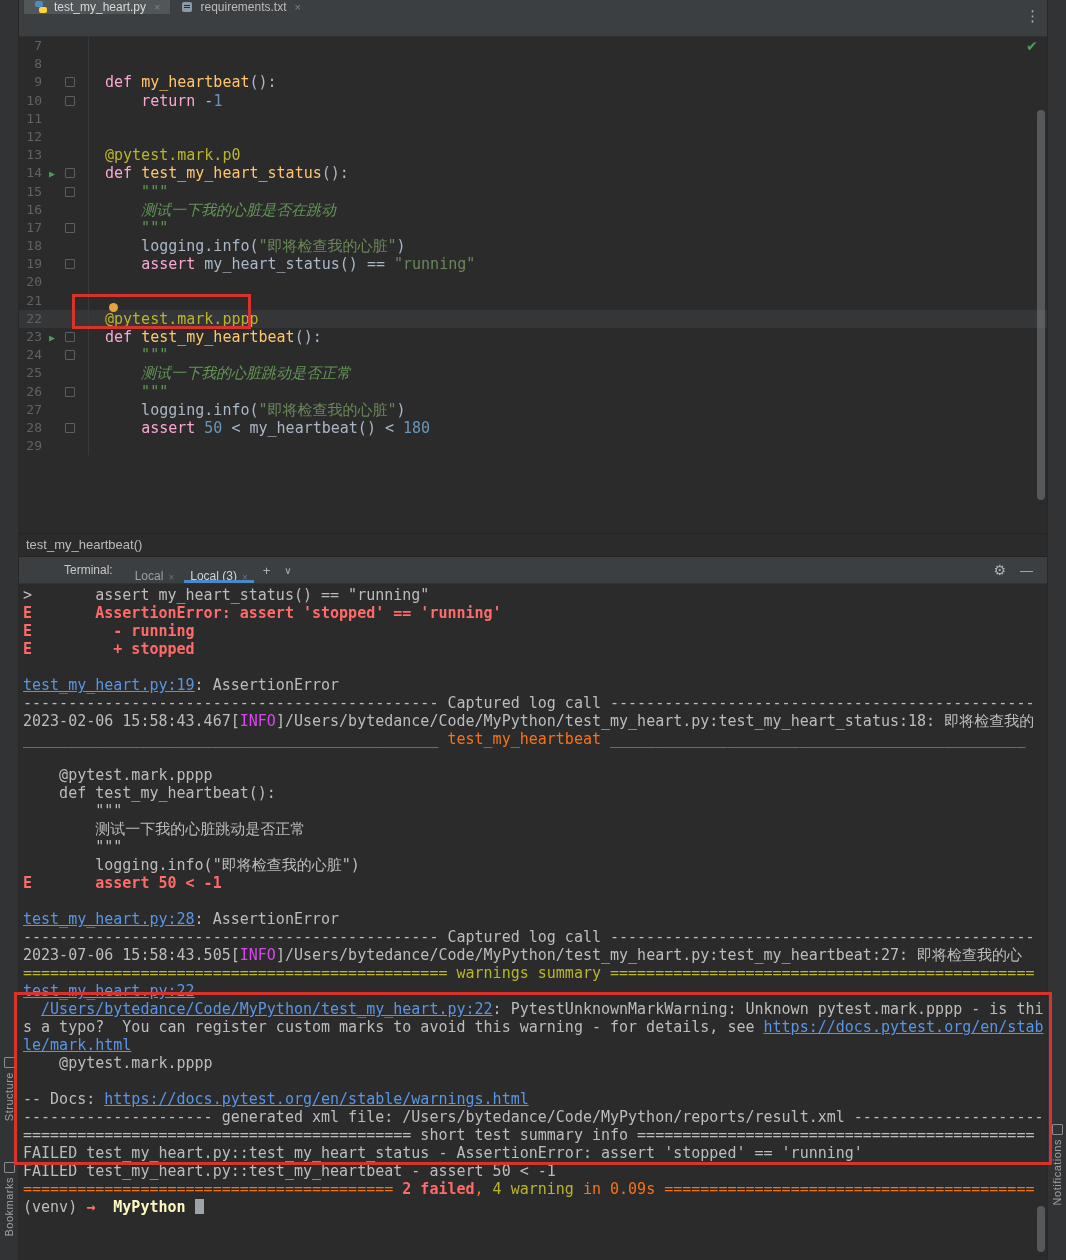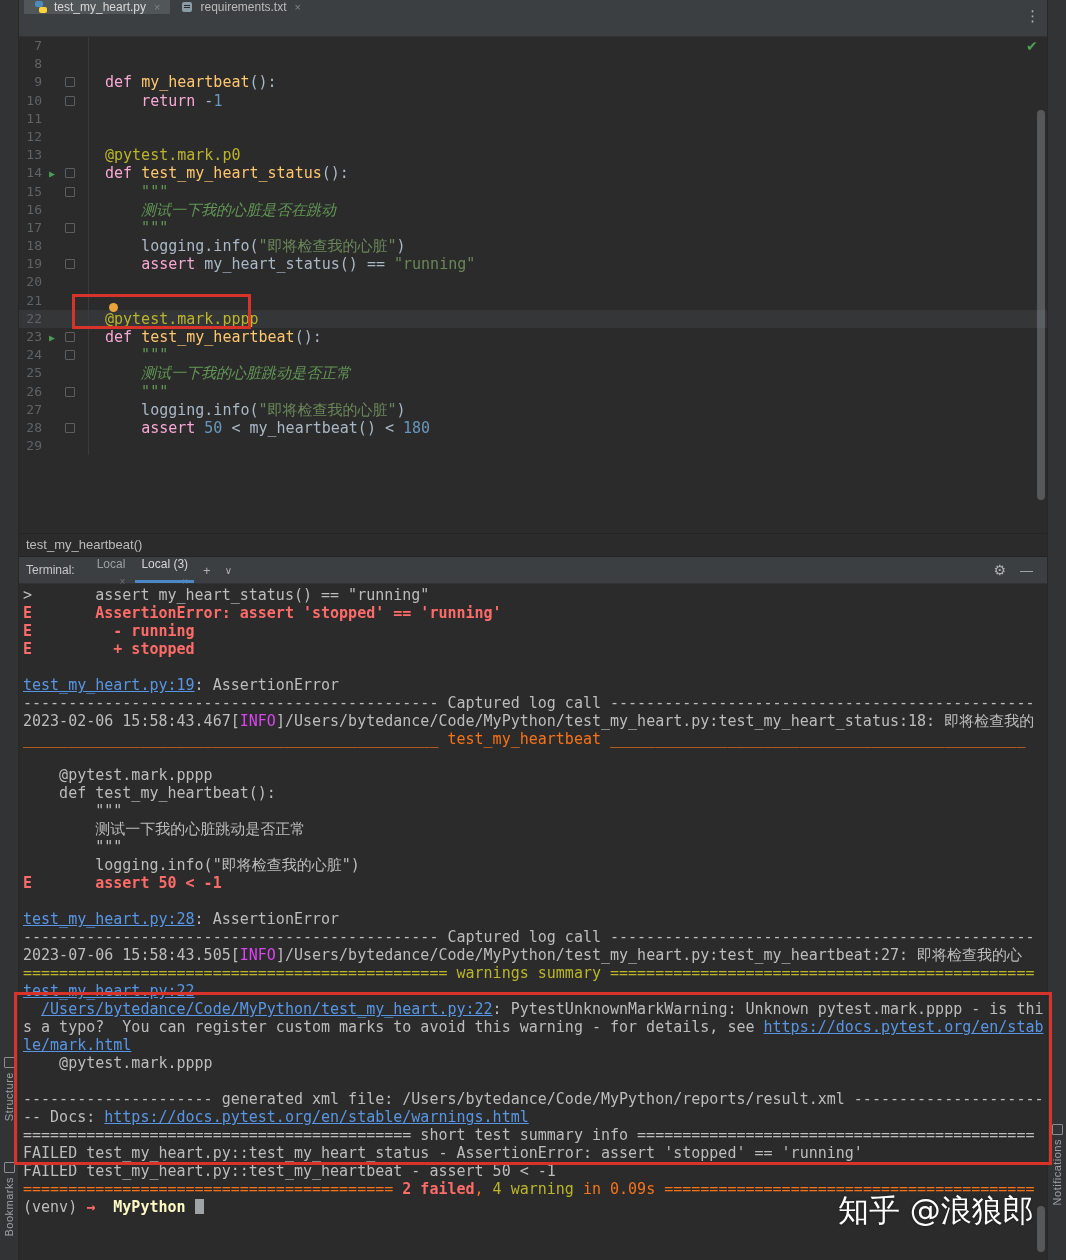--- a/index.html
+++ b/index.html
@@ -37,22 +37,22 @@
   .code{padding-left:16px;position:relative;}
   .tk-kw{color:#f9a8d4}.tk-fn{color:#ffc66d}.tk-num{color:#6897bb}.tk-str{color:#6a8759}
   .tk-doc{color:#629755}.tk-docit{color:#629755;font-style:italic}.tk-deco{color:#bbb529}.tk-plain{color:#a9b7c6}
   .bp-dot{position:absolute;left:20px;top:11px;width:9px;height:9px;border-radius:50%;background:#e8a33d;}
   
   #breadcrumb{height:22px;line-height:22px;background:#2b2b2b;border-top:1px solid #232525;
               border-bottom:1px solid #232525;color:#bbbbbb;font-size:13px;padding-left:8px;}
   
   #termbar{height:26px;background:#3c3f41;display:flex;align-items:center;font-size:12px;
            color:#bbbbbb;padding:0 8px;position:relative;border-bottom:1px solid #323232;}
-  #termbar .tw-title{margin-right:14px;color:#c7c7c7;}
-  .ttab{display:flex;align-items:flex-end;gap:5px;padding:0 8px;height:100%;position:relative;color:#9da0a3;flex-direction:column;}
+  #termbar .tw-title{margin-right:14px;color:#c7c7c7;margin-left:38px;}
+  .ttab{display:flex;align-items:flex-end;gap:5px;padding:0 8px;height:100%;position:relative;color:#9da0a3;}
   .ttab.active{color:#d4d4d4;}
   .ttab.active::after{content:"";position:absolute;left:2px;right:2px;bottom:0;height:3px;background:#4a88c7;}
   .ttab .close{color:#6e7173;font-size:10px;}
   .tbtn{color:#afb1b3;margin:0 7px;font-size:13px;}
   #termbar .spacer{flex:1;}
   
   #terminal{position:relative;height:680px;background:#2b2b2b;overflow:hidden;
             font-family:"DejaVu Sans Mono",monospace;font-size:15px;padding:2px 0 0 5px;}
   .t-line{height:18px;line-height:18px;white-space:pre;overflow:hidden;}
   .c-plain{color:#bcbcbc}.c-err{color:#f97316}.c-errb{color:#ff6b68;font-weight:bold}
@@ -195,29 +195,28 @@
         <div class="t-line"><span class="c-link">test_my_heart.py:28</span><span class="c-plain">: AssertionError</span></div>
         <div class="t-line"><span class="c-plain">---------------------------------------------- Captured log call -----------------------------------------------</span></div>
         <div class="t-line"><span class="c-plain">2023-07-06 15:58:43.505[</span><span class="c-info">INFO</span><span class="c-plain">]/Users/bytedance/Code/MyPython/test_my_heart.py:test_my_heartbeat:27: 即将检查我的心</span></div>
         <div class="t-line"><span class="c-warn">=============================================== warnings summary ===============================================</span></div>
         <div class="t-line"><span class="c-link">test_my_heart.py:22</span></div>
         <div class="t-line"><span class="c-plain">  </span><span class="c-link">/Users/bytedance/Code/MyPython/test_my_heart.py:22</span><span class="c-plain">: PytestUnknownMarkWarning: Unknown pytest.mark.pppp - is thi</span></div>
         <div class="t-line"><span class="c-plain">s a typo?  You can register custom marks to avoid this warning - for details, see </span><span class="c-link">https://docs.pytest.org/en/stab</span></div>
         <div class="t-line"><span class="c-link">le/mark.html</span></div>
         <div class="t-line"><span class="c-plain">    @pytest.mark.pppp</span></div>
         <div class="t-line"></div>
+        <div class="t-line"><span class="c-plain">-- Docs: </span><span class="c-link">https://docs.pytest.org/en/stable/warnings.html</span></div>
         <div class="t-line"><span class="c-plain">--------------------- generated xml file: /Users/bytedance/Code/MyPython/reports/result.xml ---------------------</span></div>
-        <div class="t-line"><span class="c-plain">-- Docs: </span><span class="c-link">https://docs.pytest.org/en/stable/warnings.html</span></div>
         <div class="t-line"><span class="c-plain">=========================================== short test summary info ============================================</span></div>
         <div class="t-line"><span class="c-plain">FAILED test_my_heart.py::test_my_heart_status - AssertionError: assert 'stopped' == 'running'</span></div>
         <div class="t-line"><span class="c-plain">FAILED test_my_heart.py::test_my_heartbeat - assert 50 &lt; -1</span></div>
         <div class="t-line"><span class="c-err">========================================= </span><span class="c-errb">2 failed</span><span class="c-err">, </span><span class="c-warn">4 warning</span><span class="c-plain"> </span><span class="c-err">in 0.09s</span><span class="c-err"> =========================================</span></div>
         <div class="t-line"><span class="c-plain">(venv) </span><span class="c-arrow">→</span><span class="c-plain">  </span><span class="c-cyanb">MyPython</span><span class="c-plain"> </span><span class="c-cursor"></span></div>
       </div>
   </div>
 
   <span id="inspect-ok">✔</span>
   <div class="sbthumb" id="sb-editor"></div>
   <div class="sbthumb" id="sb-terminal"></div>
   <div class="anno" id="anno-editor"></div>
   <div class="anno" id="anno-terminal"></div>
-  <div id="watermark">知乎 @浪狼郎</div>
 </div>
 
 </body></html>

